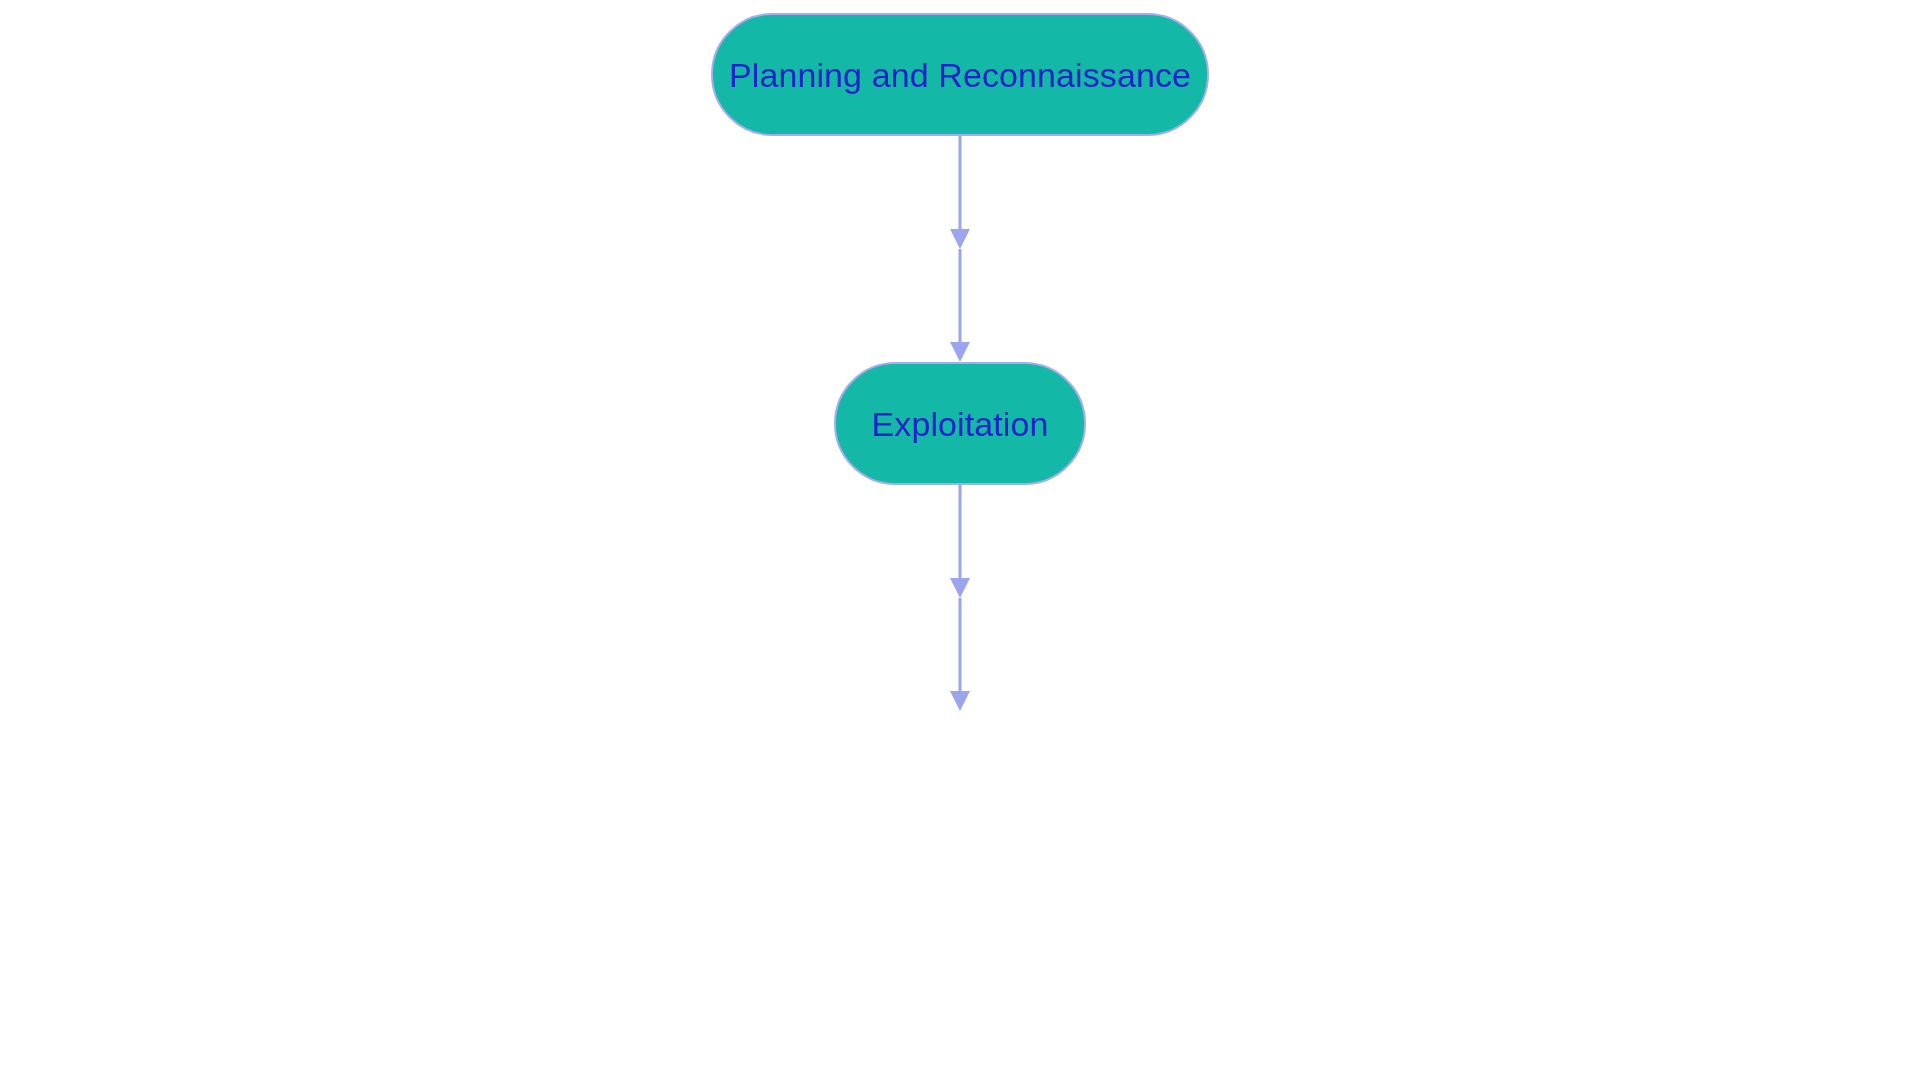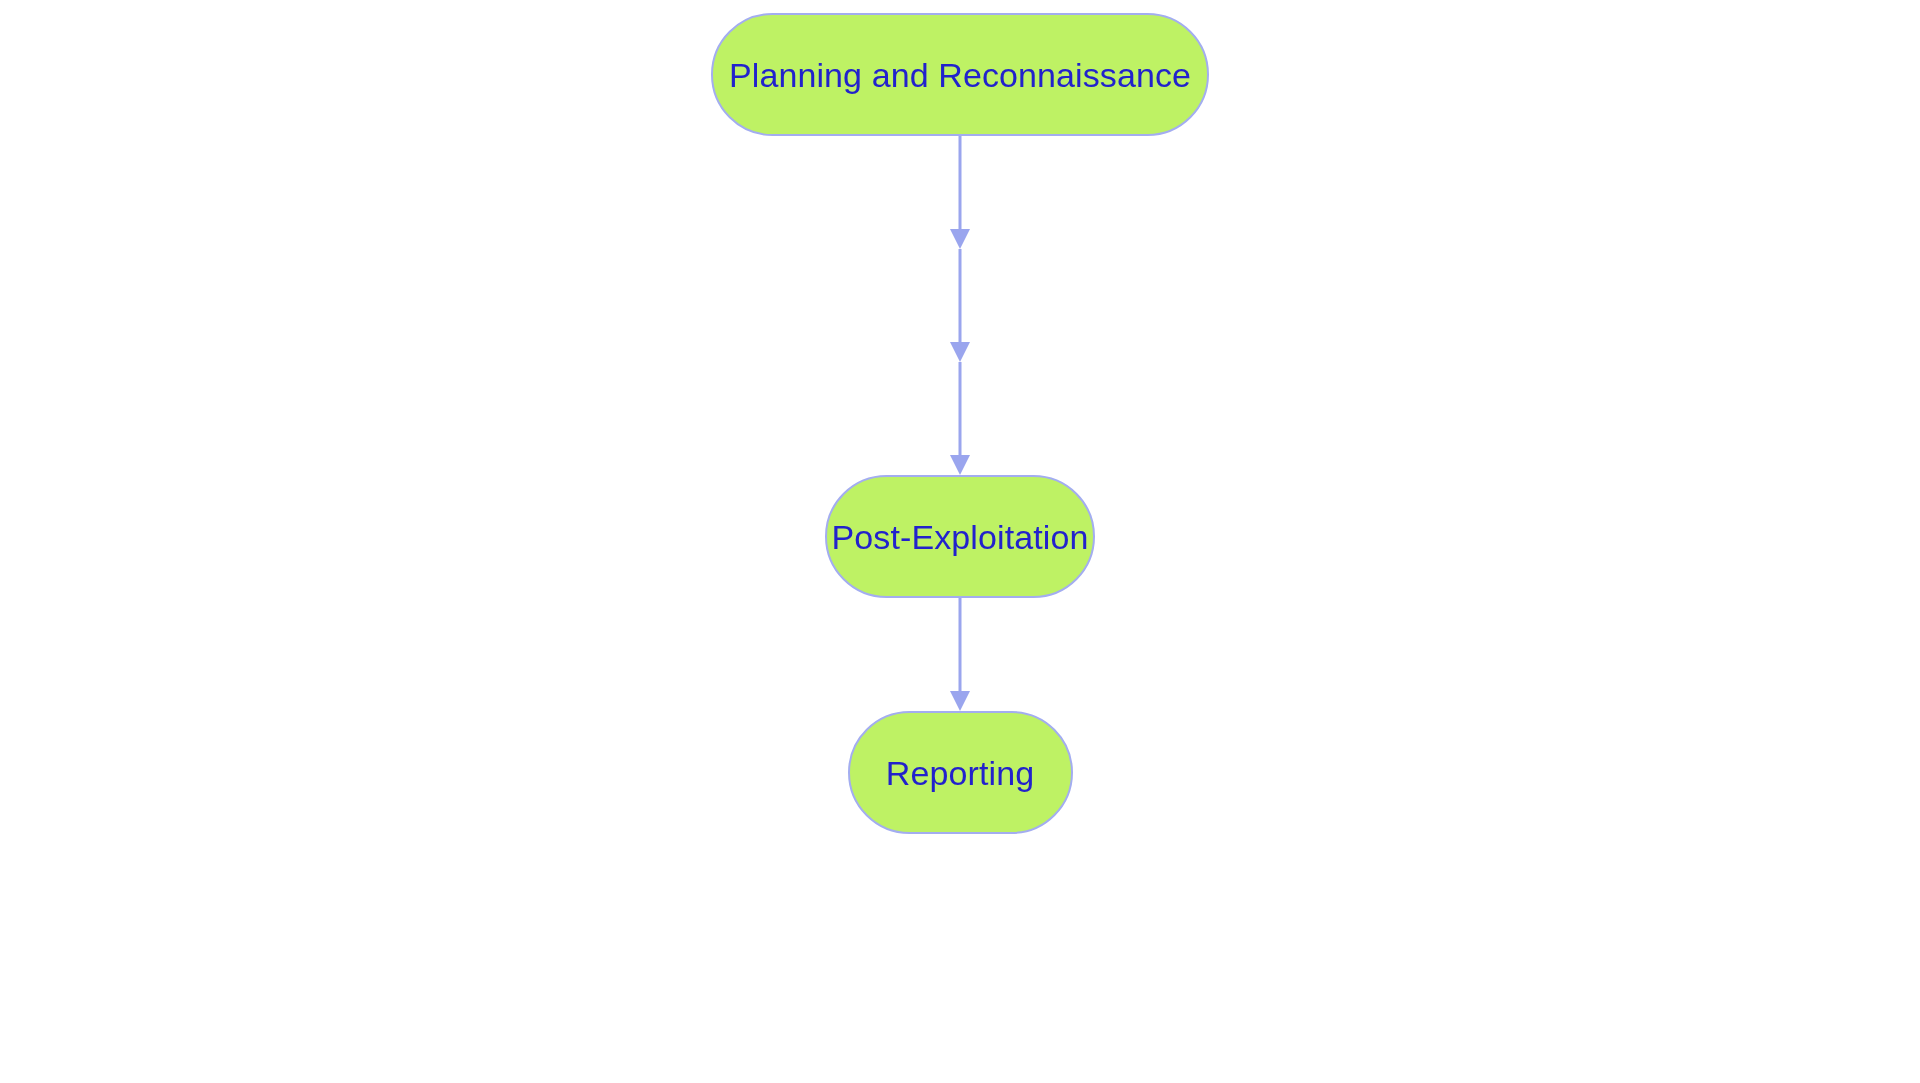--- a/index.html
+++ b/index.html
@@ -28,21 +28,21 @@
     width: 1920px;
     height: 1083px;
     display: flex;
     flex-direction: column;
     align-items: center;
   }
 
   .node {
     box-sizing: border-box;
     height: 123px;
-    background: #bef264;
+    background: #14b8a6;
     border: 2px solid #a3adf0;
     border-radius: 62px;
     display: flex;
     align-items: center;
     justify-content: center;
     color: #2222cc;
     font-size: 34px;
     font-weight: 400;
     letter-spacing: 0.1px;
     white-space: nowrap;
@@ -106,33 +106,30 @@
       <div class="stem"></div>
       <div class="arrowhead"></div>
     </div>
 
 
     <div class="connector">
       <div class="stem"></div>
       <div class="arrowhead"></div>
     </div>
 
-
-    <div class="connector">
-      <div class="stem"></div>
-      <div class="arrowhead"></div>
-    </div>
-
-    <div class="node node-w4">
-      <span class="node-label">Post-Exploitation</span>
+    <div class="node node-w3">
+      <span class="node-label">Exploitation</span>
     </div>
 
     <div class="connector">
       <div class="stem"></div>
       <div class="arrowhead"></div>
     </div>
 
-    <div class="node node-w5">
-      <span class="node-label">Reporting</span>
+
+    <div class="connector">
+      <div class="stem"></div>
+      <div class="arrowhead"></div>
     </div>
+
 
   </div>
 </div>
 
 </body></html>

